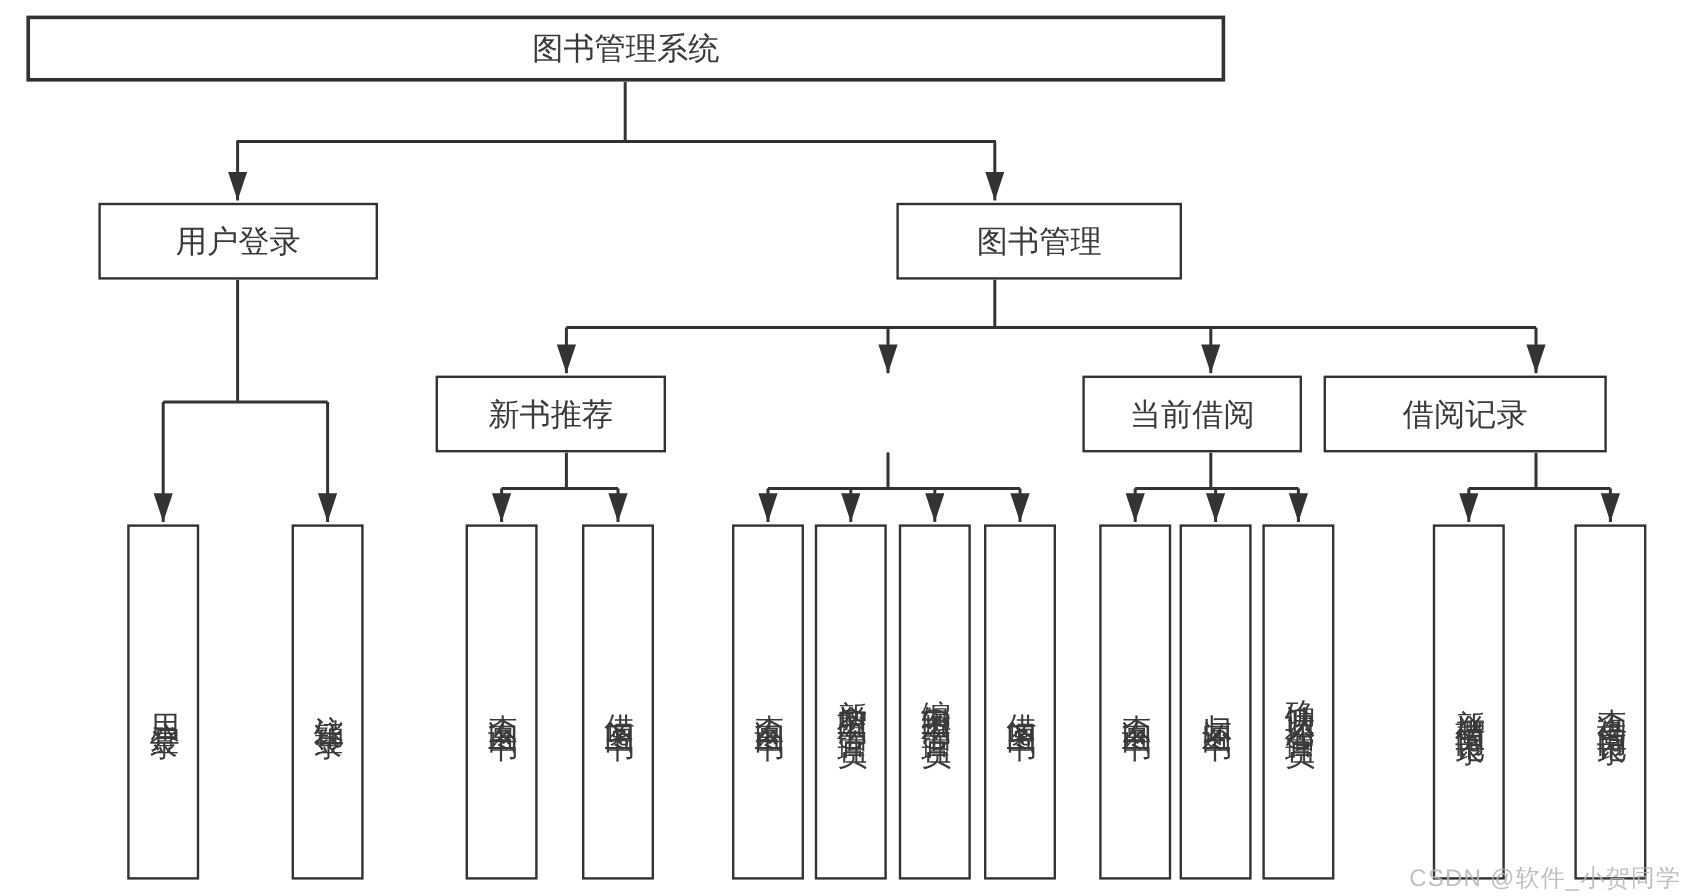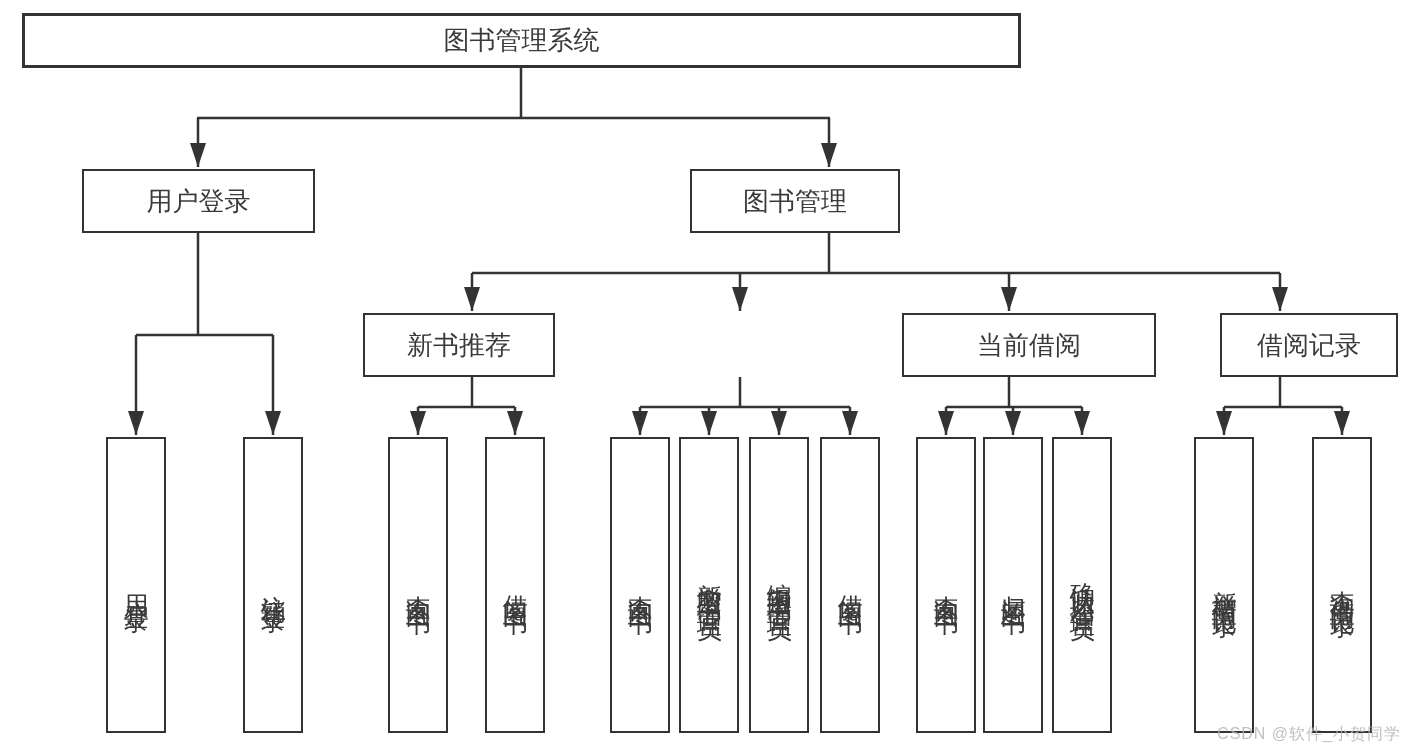--- a/index.html
+++ b/index.html
@@ -9,21 +9,21 @@
   .wires{position:absolute;left:0;top:0;z-index:1;}
   .box{position:absolute;background:#ffffff;border:2.5px solid #333333;
        display:flex;align-items:center;justify-content:center;
        color:#3a3a3a;z-index:2;box-sizing:border-box;text-align:right;}
   .root{border-width:3px;font-size:26px;}
   .lvl{font-size:26px;}
   .leaf{top:437px;width:60px;height:296px;}
   .vtext{writing-mode:vertical-rl;text-orientation:mixed;
          font-size:25px;letter-spacing:5px;color:#3a3a3a;line-height:1.1;}
   .watermark{position:absolute;right:4px;bottom:2px;z-index:3;
-             font-size:16px;color:#b5b5b5;opacity:.85;letter-spacing:1px;margin-top:20px;}
+             font-size:20px;color:#b5b5b5;opacity:.85;letter-spacing:1px;margin-top:20px;}
 </style>
 </head>
 <body>
 
 <div class="canvas">
 
   <svg class="wires" width="1405" height="747" viewBox="0 0 1405 747">
     <defs>
       <marker id="arrow" markerUnits="userSpaceOnUse" markerWidth="28" markerHeight="20" refX="24" refY="8" orient="auto">
         <path d="M0,0 L24,8 L0,16 Z" fill="#333333"></path>
@@ -73,31 +73,31 @@
     </g>
   </svg>
 
   <div class="box root" style="left:22px;top:13px;width:999px;height:55px">
     <span>图书管理系统</span>
   </div>
 
   <div class="box lvl" style="left:82px;top:169px;width:233px;height:64px">
     <span>用户登录</span>
   </div>
-  <div class="box lvl" style="left:690px;top:169px;width:210px;height:64px">
+  <div class="box lvl" style="left:747px;top:169px;width:238px;height:64px">
     <span>图书管理</span>
   </div>
 
   <div class="box lvl" style="left:363px;top:313px;width:192px;height:64px">
     <span>新书推荐</span>
   </div>
-  <div class="box lvl" style="left:902px;top:313px;width:254px;height:64px">
+  <div class="box lvl" style="left:902px;top:313px;width:183px;height:64px">
     <span>当前借阅</span>
   </div>
-  <div class="box lvl" style="left:1220px;top:313px;width:178px;height:64px">
+  <div class="box lvl" style="left:1103px;top:313px;width:236px;height:64px">
     <span>借阅记录</span>
   </div>
 
   <div class="box leaf" style="left:106px">
     <span class="vtext">用户登录</span>
   </div>
   <div class="box leaf" style="left:243px">
     <span class="vtext">注销登录</span>
   </div>
 

